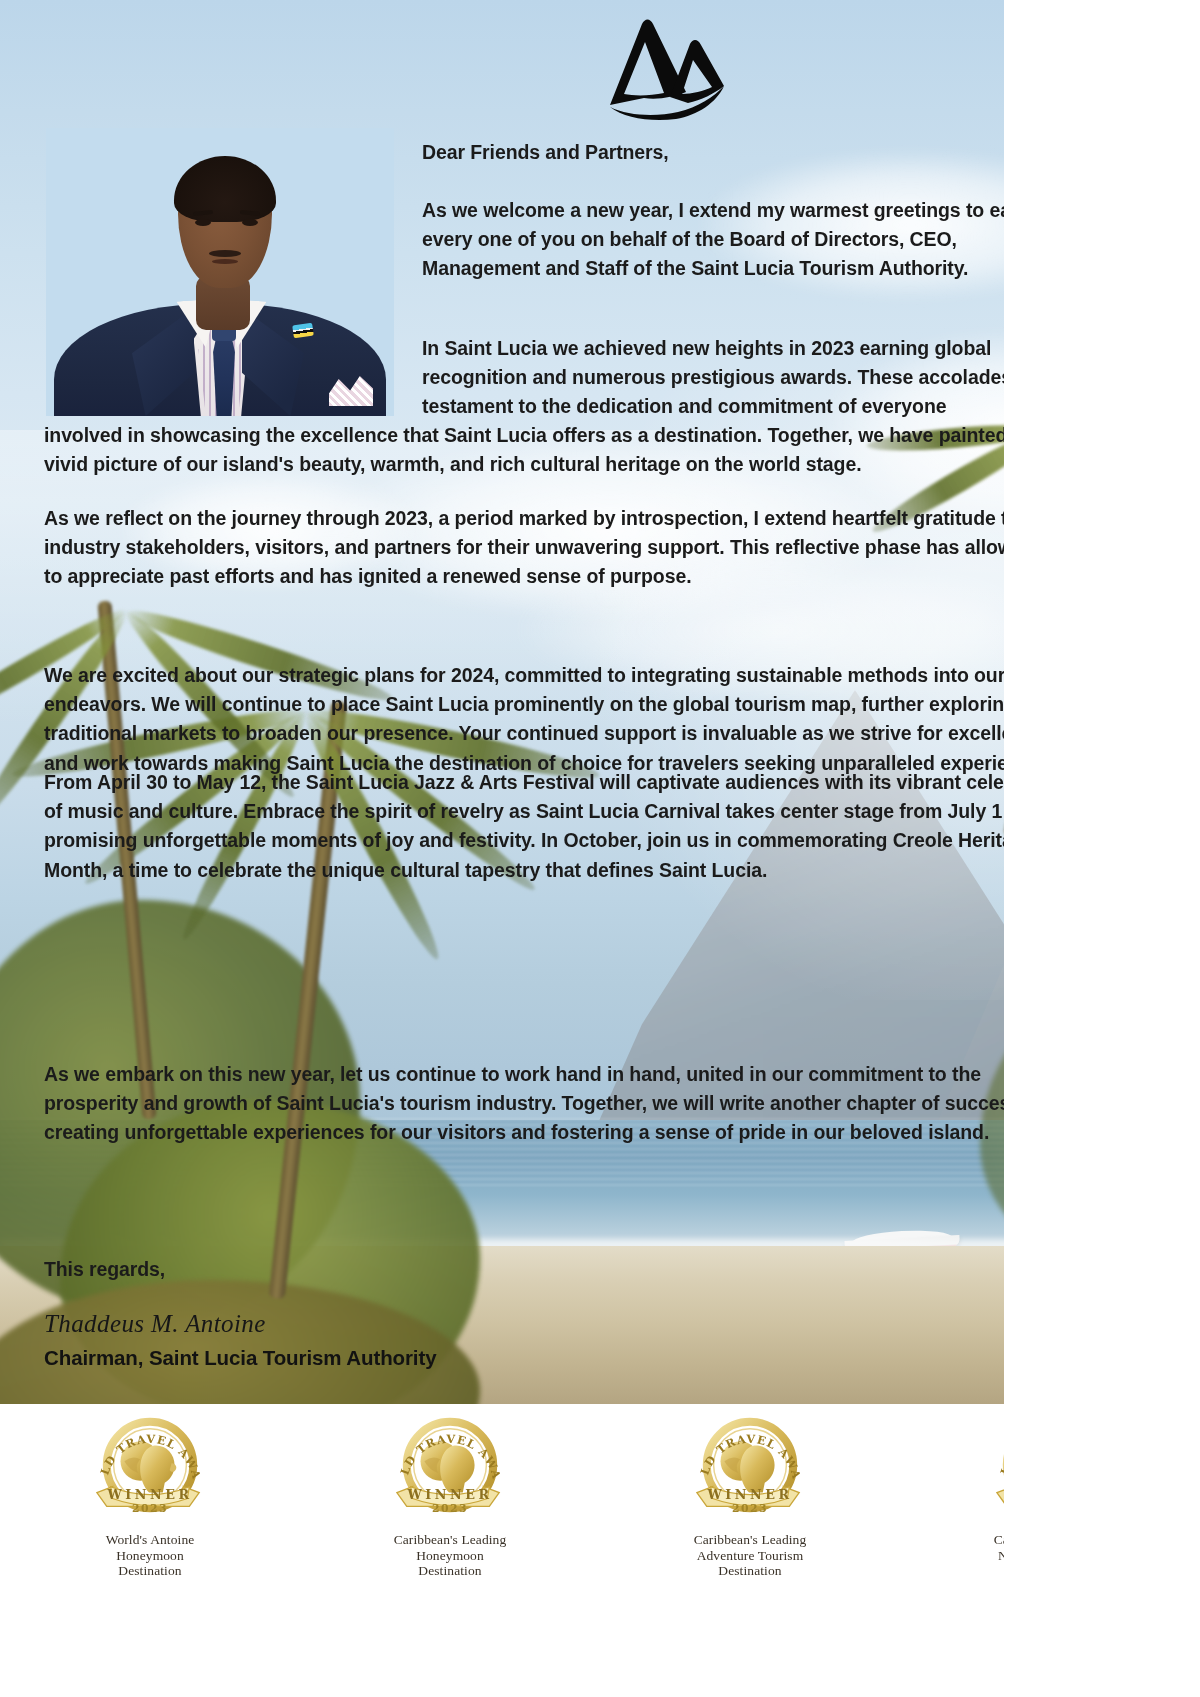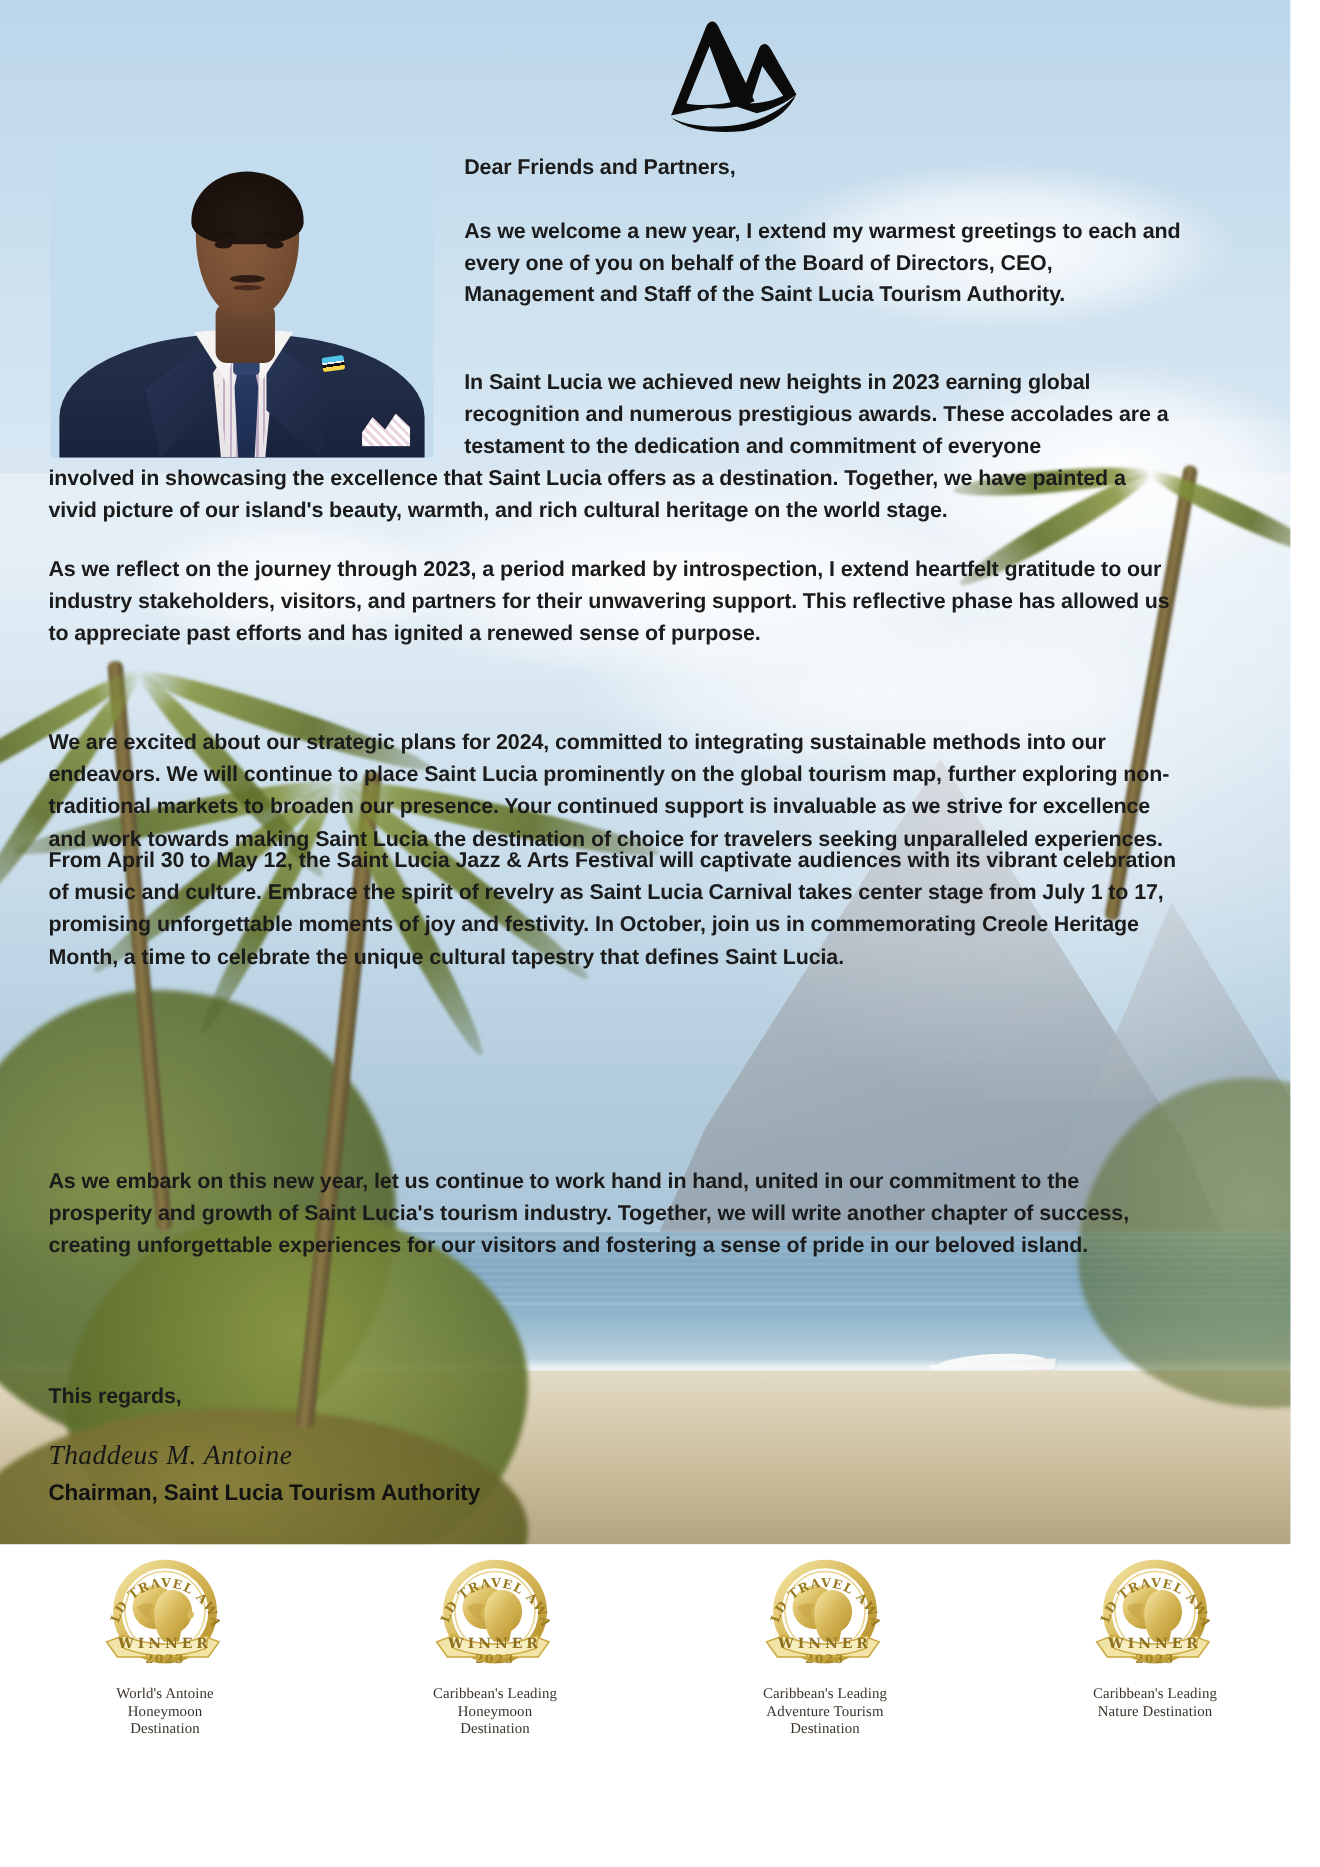--- a/index.html
+++ b/index.html
@@ -8,21 +8,21 @@
     width: 1200px;
     height: 1697px;
     font-family: "Liberation Sans", sans-serif;
     background: #ffffff;
     overflow: hidden;
   }
 
   
   .page {
     position: relative;
-    width: 1173px;
+    width: 1004px;
     height: 1697px;
     overflow: hidden;
     background: #ffffff;
   }
 
   
   .backdrop {
     position: absolute;
     left: 0; top: 0;
     width: 1200px;

